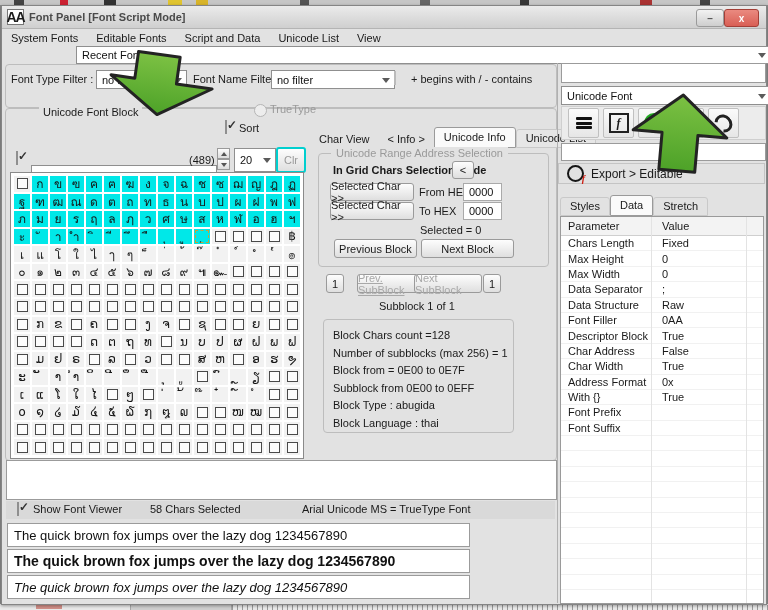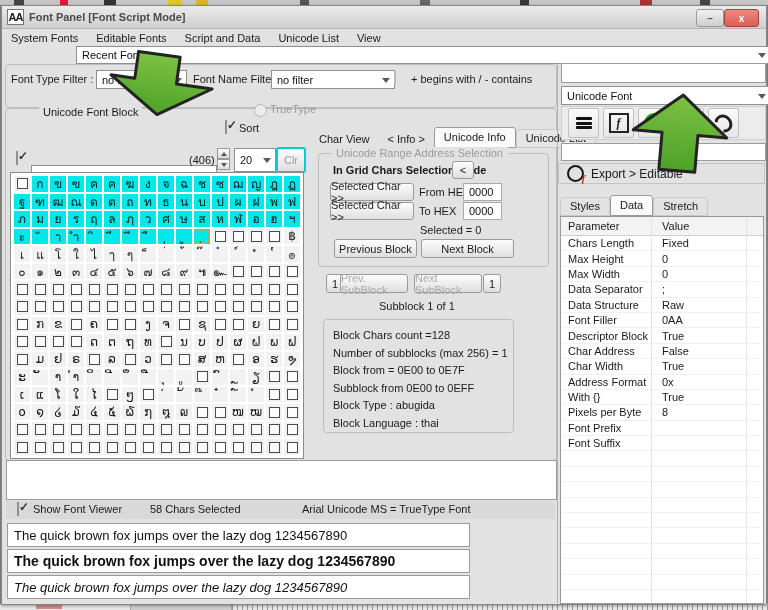--- a/index.html
+++ b/index.html
@@ -5,21 +5,21 @@
   html,body{margin:0;padding:0;width:768px;height:610px;overflow:hidden;background:#8e8e8e;
     font-family:"Liberation Sans",sans-serif;-webkit-font-smoothing:antialiased;}
   #stage{position:relative;width:768px;height:610px;font-size:11px;color:#1a1a1a;}
   .abs{position:absolute;}
   
   #win{left:1px;top:5px;width:764px;height:598px;background:#e2e2e2;border:1px solid #858585;
        box-shadow:0 1px 3px rgba(0,0,0,.35);}
   #titlebar{left:0;top:0;right:0;height:22px;background:linear-gradient(#ebebeb,#cfcfcf);
        border-bottom:1px solid #b4b4b4;display:flex;align-items:center;padding-left:5px;}
   .appicon{width:15px;height:14px;background:#fff;border:1px solid #777;font-weight:bold;
-       font-size:11px;display:flex;align-items:center;justify-content:center;letter-spacing:-1px;}
+       font-size:14px;display:flex;align-items:center;justify-content:center;letter-spacing:-1px;}
   .wtitle{margin-left:5px;font-weight:bold;color:#4a4a4a;font-size:11px;}
   .winbtn{top:3px;height:16px;border-radius:3px;display:flex;align-items:center;justify-content:center;
        font-weight:bold;font-size:10px;}
   #btn-min{left:694px;width:26px;background:linear-gradient(#f2f2f2,#cecece);border:1px solid #9a9a9a;color:#555;}
   #btn-close{left:722px;width:33px;background:linear-gradient(#ea8a80,#d95f55);border:1px solid #a33f37;color:#fff;}
   #menubar{left:0;top:23px;right:0;height:17px;display:flex;align-items:center;gap:0;}
   .menu-item{padding:0 9px;color:#1a1a1a;}
   
   .combo{background:#fff;border:1px solid #8f8f8f;display:flex;align-items:center;
          padding-left:5px;color:#111;overflow:hidden;white-space:nowrap;}
@@ -166,21 +166,21 @@
     <span class="abs lab" style="left:237px;top:116px;">Sort</span>
 
     
     <span class="abs cb" style="left:10px;top:146px;">
       <span class="mark">✓</span>
     </span>
     <div class="abs combo" style="left:29px;top:159px;width:154px;height:22px;padding-left:30px;">
       <span style="font-size:12px;">Arial Unicode MS</span>
       <span class="dd"></span>
     </div>
-    <span class="abs lab" style="left:187px;top:148px;">(406)</span>
+    <span class="abs lab" style="left:187px;top:148px;">(489)</span>
     <div class="abs spin" style="left:215px;top:142px;width:13px;height:22px;">
       <span class="sb">
           <i class="tri-up"></i>
         </span>
       <span class="sb">
           <i class="tri-dn"></i>
         </span>
     </div>
     <div class="abs combo" style="left:232px;top:142px;width:35px;height:22px;">
       <span>20</span>
@@ -693,21 +693,21 @@
       <span>Previous Block</span>
     </div>
     <div class="abs btn" style="left:419px;top:233px;width:91px;height:17px;">
       <span>Next Block</span>
     </div>
 
     
     <div class="abs btn" style="left:324px;top:268px;width:16px;height:17px;">
       <span>1</span>
     </div>
-    <div class="abs btn dis" style="left:338px;top:268px;width:66px;height:17px;">
+    <div class="abs btn dis" style="left:355px;top:268px;width:66px;height:17px;text-decoration:underline;">
       <span>Prev. SubBlock</span>
     </div>
     <div class="abs btn dis" style="left:412px;top:268px;width:66px;height:17px;">
       <span>Next SubBlock</span>
     </div>
     <div class="abs btn" style="left:481px;top:268px;width:16px;height:17px;">
       <span>1</span>
     </div>
     <span class="abs lab" style="left:377px;top:294px;">Subblock 1 of 1</span>
 
@@ -841,24 +841,20 @@
           </div>
           <div class="trow">
             <span class="tc1">Address Format</span>
             <span class="tc2">0x</span>
           </div>
           <div class="trow">
             <span class="tc1">With {}</span>
             <span class="tc2">True</span>
           </div>
           <div class="trow">
-            <span class="tc1">Pixels per Byte</span>
-            <span class="tc2">8</span>
-          </div>
-          <div class="trow">
             <span class="tc1">Font Prefix</span>
             <span class="tc2"></span>
           </div>
           <div class="trow">
             <span class="tc1">Font Suffix</span>
             <span class="tc2"></span>
           </div>
           <div class="trow">
             <span class="tc1"></span>
             <span class="tc2"></span>

